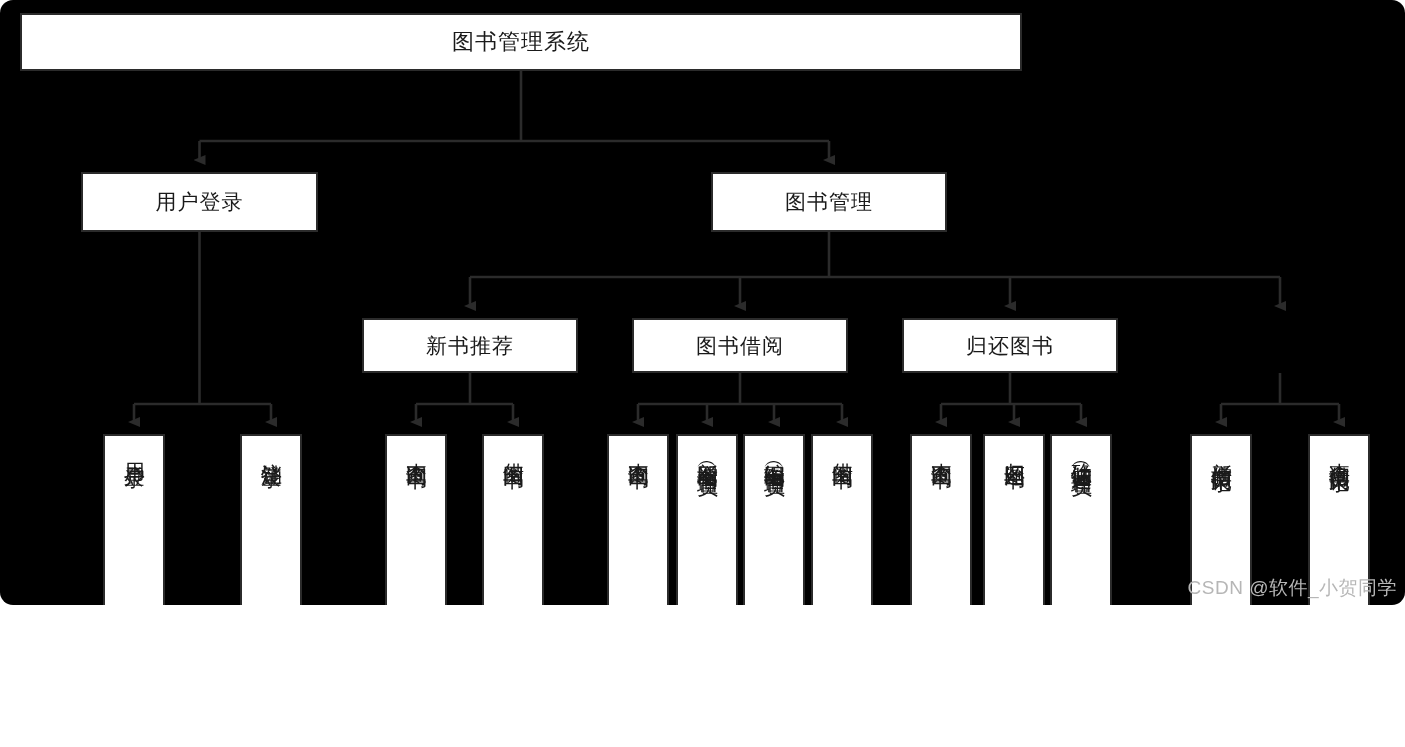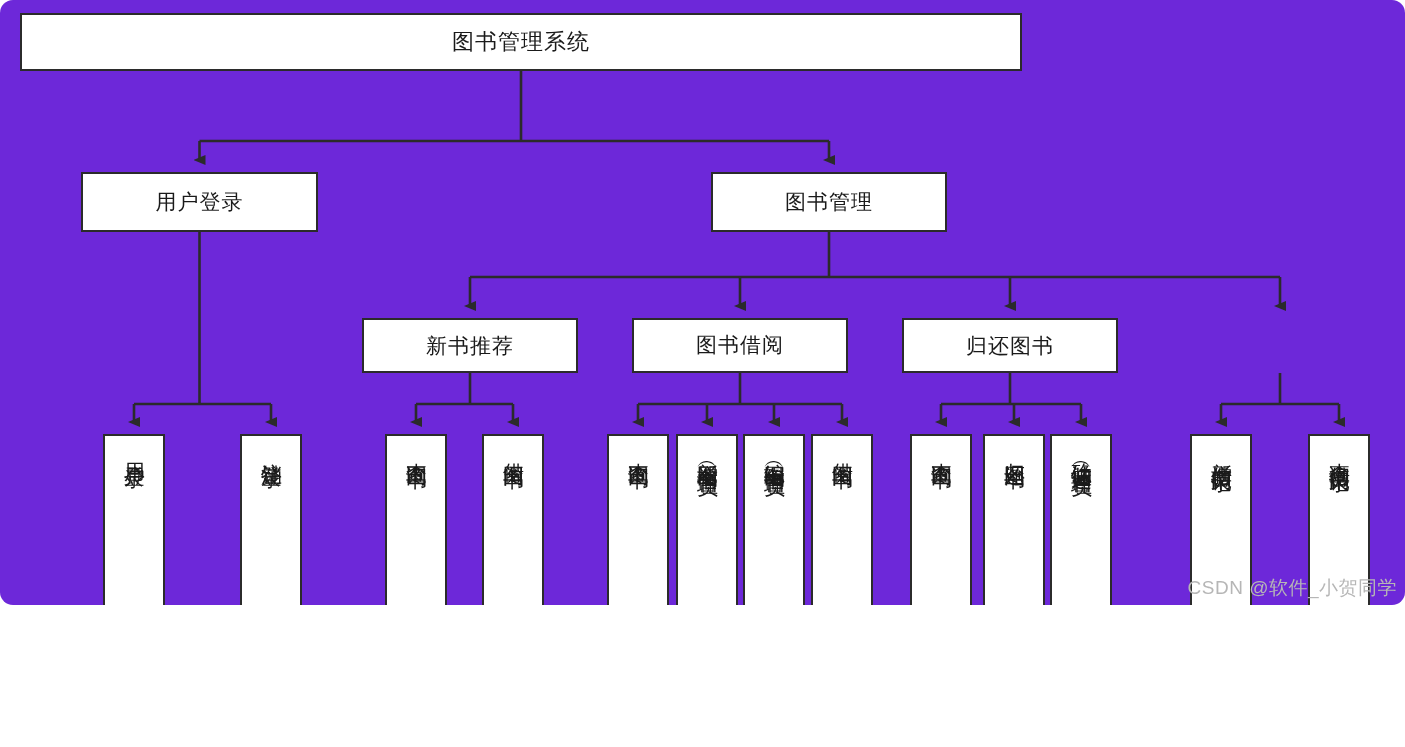--- a/index.html
+++ b/index.html
@@ -7,21 +7,21 @@
     padding: 0;
     background: #ffffff;
   }
   body {
     font-family: "Liberation Sans", "DejaVu Sans", sans-serif;
   }
   #canvas {
     position: relative;
     width: 1405px;
     height: 605px;
-    background: #6d28d9;
+    background: #000000;
     overflow: hidden;
     border-radius: 13px;
   }
   #wires {
     position: absolute;
     left: 0;
     top: 0;
     width: 1405px;
     height: 747px;
     pointer-events: none;
@@ -116,21 +116,21 @@
         <path d="M1339,404 L1339,422" marker-end="url(#arrow)"></path>
       </g>
   </svg>
 
   <div class="node horiz root" style="left: 20px; top: 13px; width: 1002px; height: 58px;">图书管理系统</div>
 
   <div class="node horiz" style="left: 81px; top: 172px; width: 237px; height: 60px;">用户登录</div>
   <div class="node horiz" style="left: 362px; top: 318px; width: 216px; height: 55px;">新书推荐</div>
 
   <div class="node horiz" style="left: 711px; top: 172px; width: 236px; height: 60px;">图书管理</div>
-  <div class="node horiz" style="left: 632px; top: 318px; width: 216px; height: 55px; font-family: Liberation Serif, serif;">图书借阅</div>
+  <div class="node horiz" style="left: 632px; top: 318px; width: 216px; height: 55px;">图书借阅</div>
   <div class="node horiz" style="left: 902px; top: 318px; width: 216px; height: 55px;">归还图书</div>
 
   <div class="node leaf" style="left: 103px; top: 434px; width: 62px; height: 301px;">
     <span class="vtext">用户登录</span>
   </div>
   <div class="node leaf" style="left: 240px; top: 434px; width: 62px; height: 301px;">
     <span class="vtext">注销登录</span>
   </div>
   <div class="node leaf" style="left: 385px; top: 434px; width: 62px; height: 301px;">
     <span class="vtext">查询图书</span>

